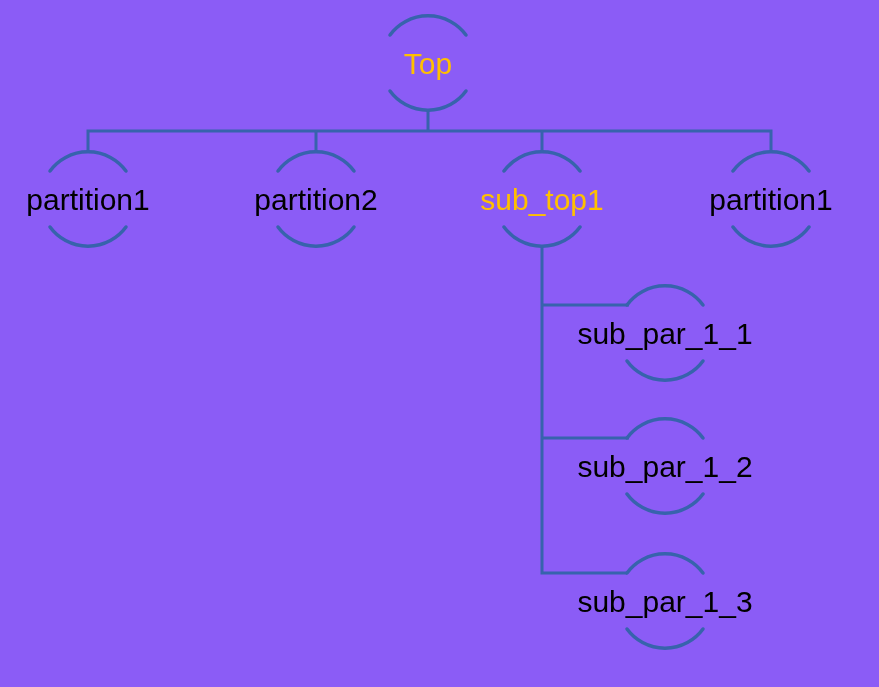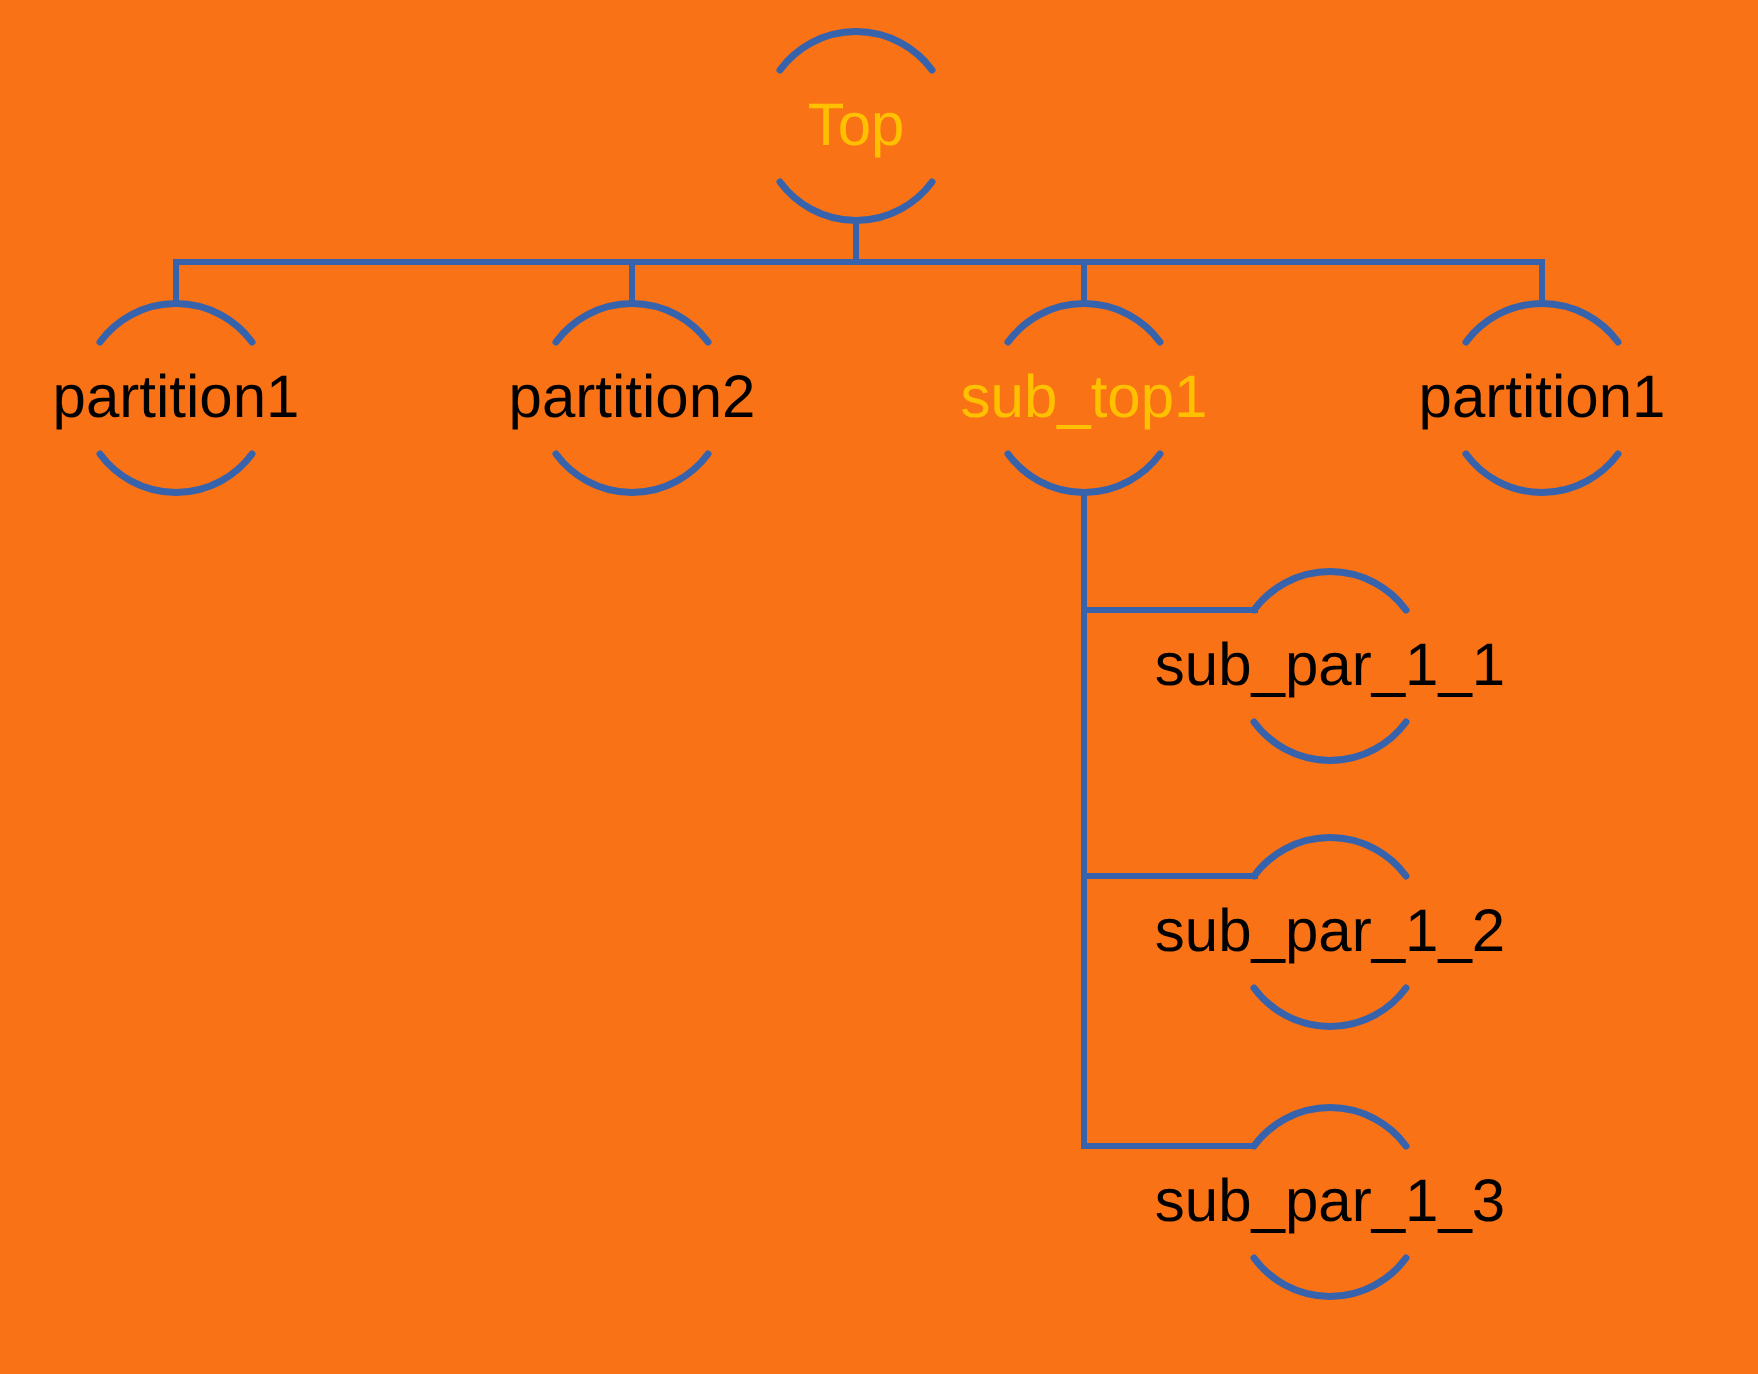--- a/index.html
+++ b/index.html
@@ -7,21 +7,21 @@
     padding: 0;
     background: #ffffff;
     width: 879px;
     height: 687px;
     overflow: hidden;
   }
   .canvas {
     position: relative;
     width: 879px;
     height: 687px;
-    background: #f97316;
+    background: #8b5cf6;
   }
   svg { display: block; }
   svg path {
     fill: none;
     stroke-width: 3px;
   }
   svg path.arc {
     stroke-width: 3.5px;
     stroke-linecap: round;
   }

